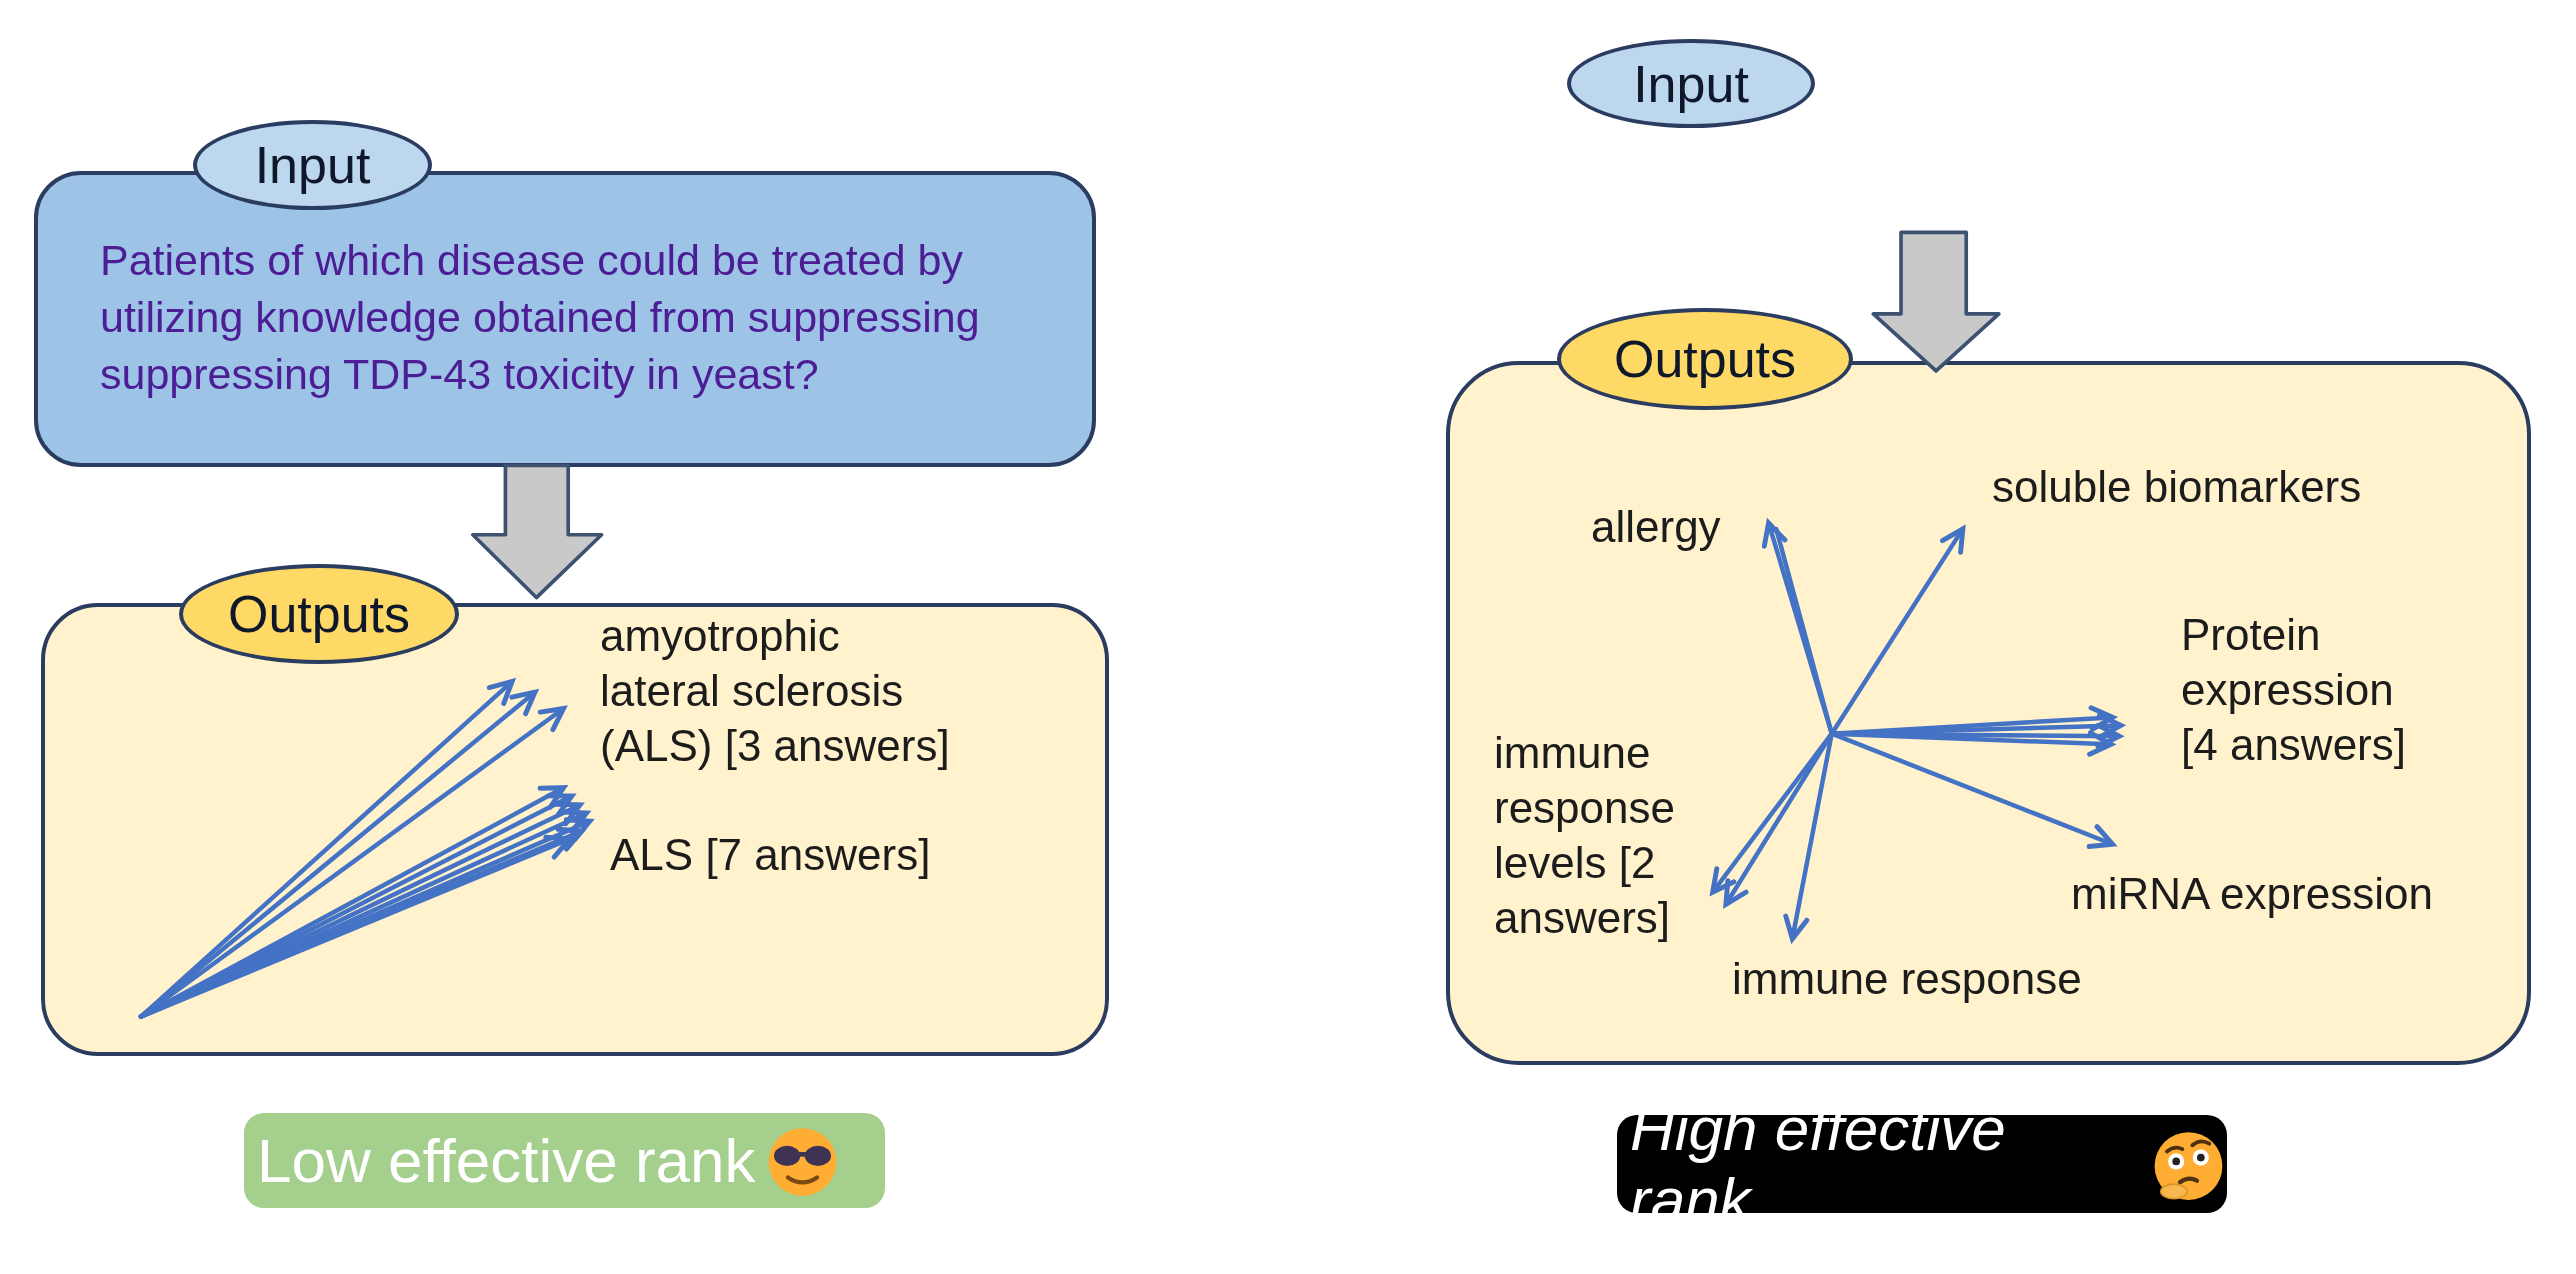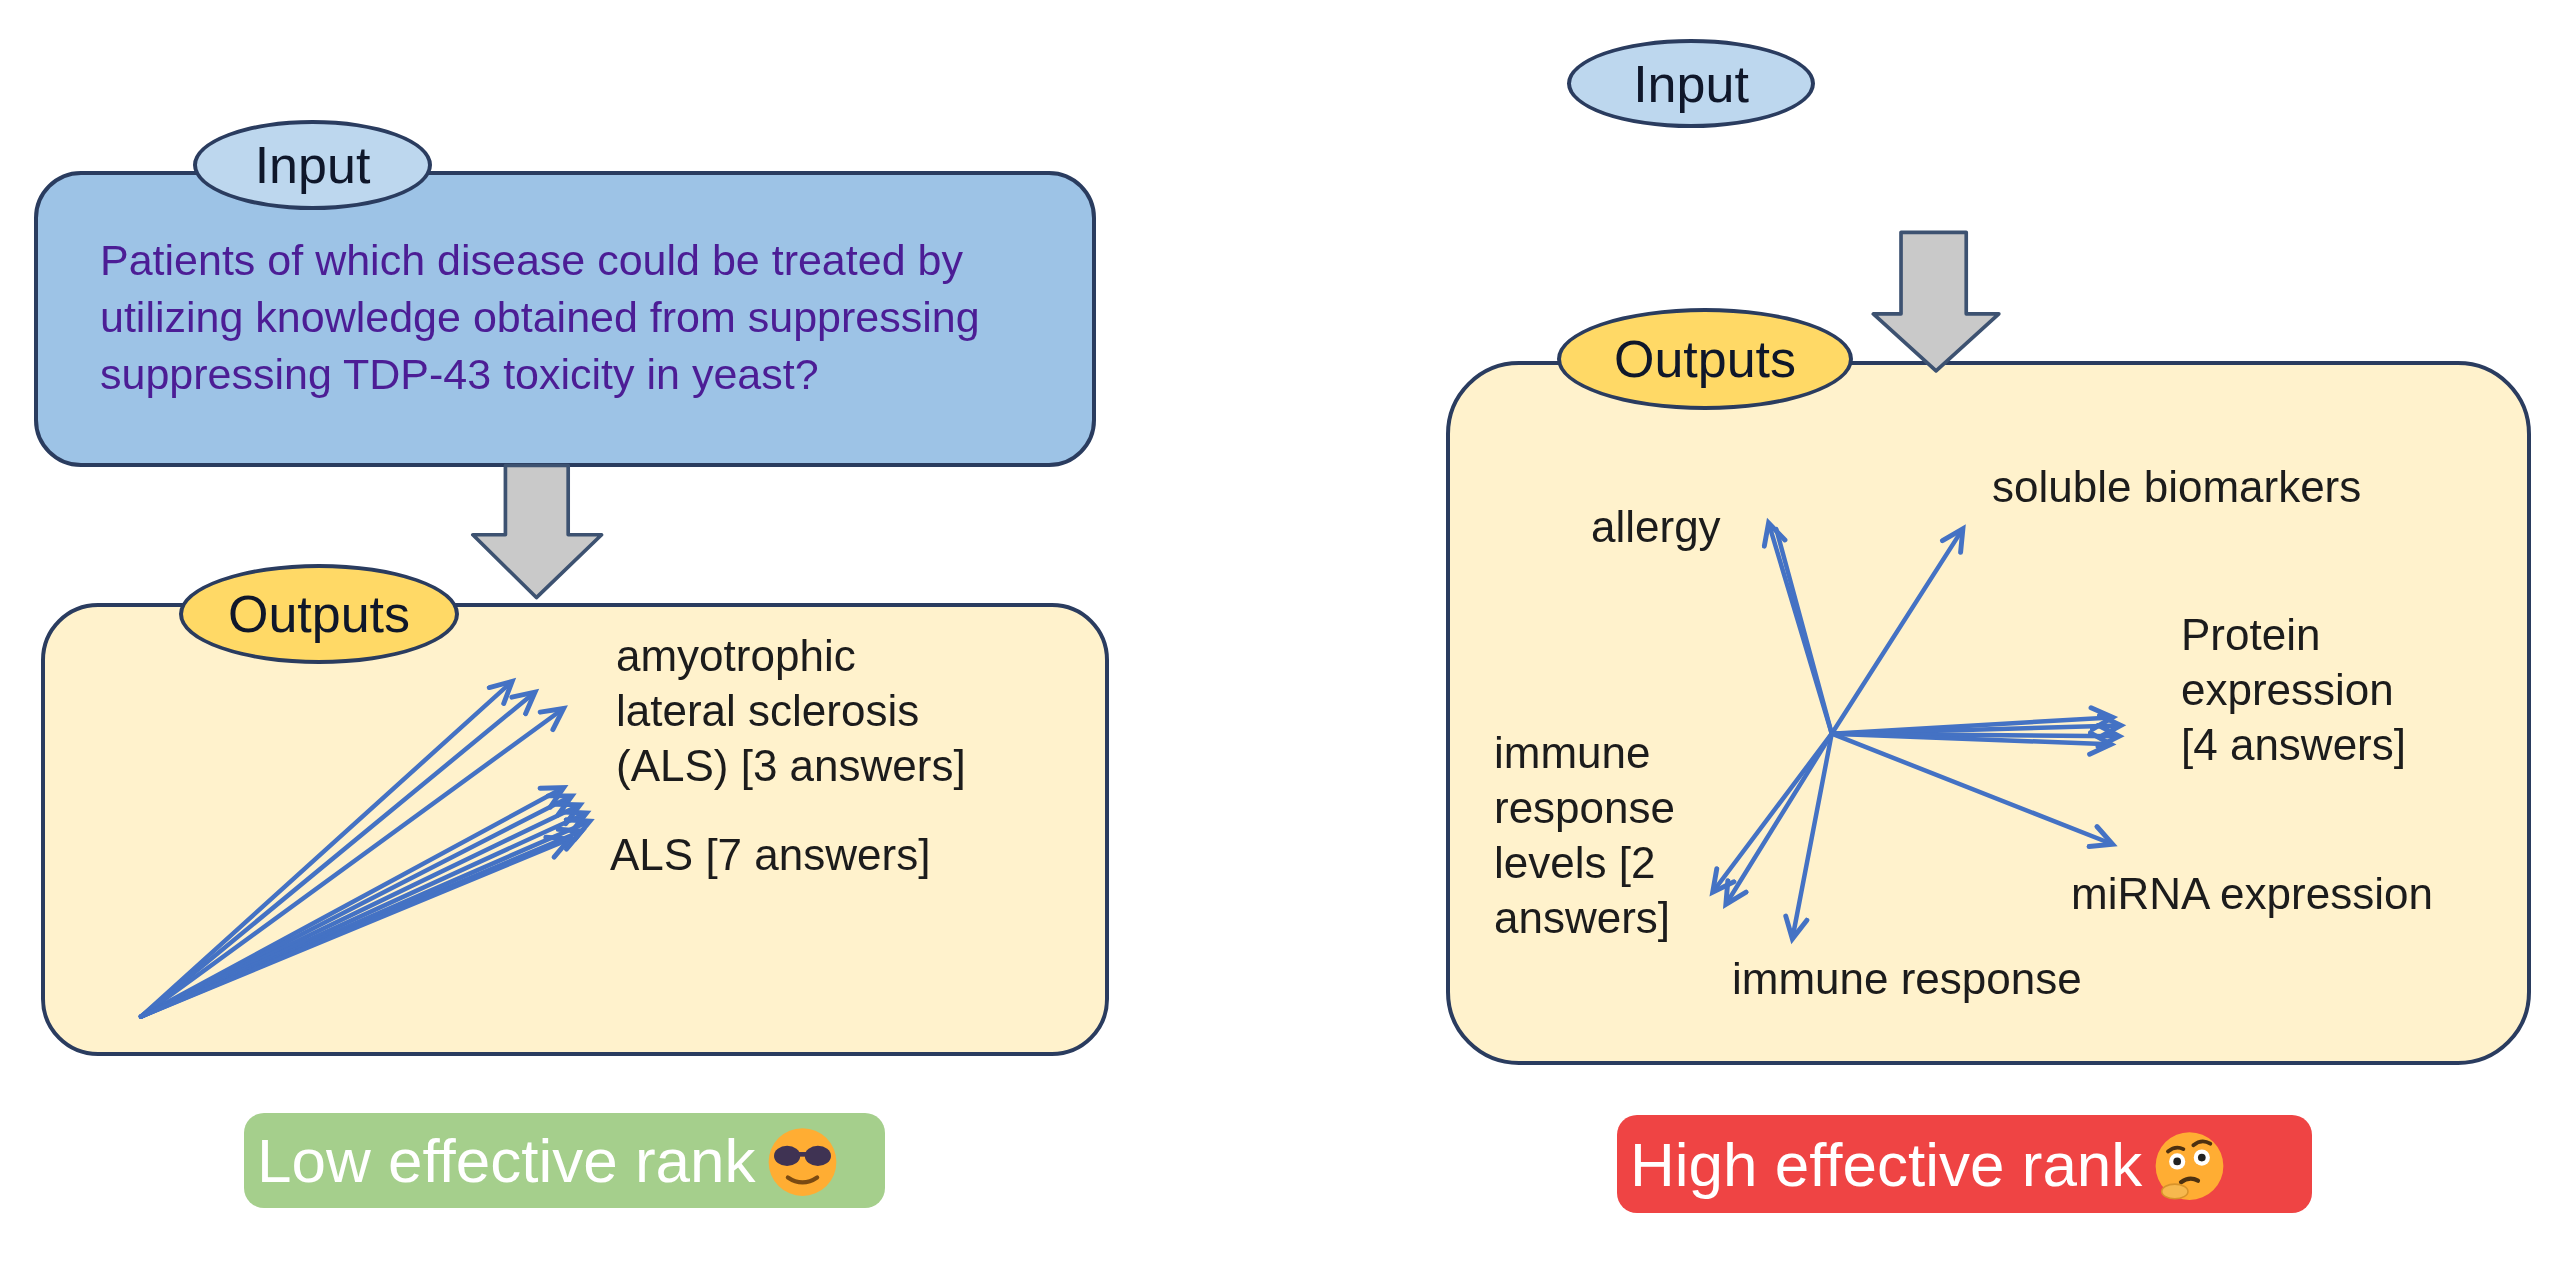--- a/index.html
+++ b/index.html
@@ -24,33 +24,33 @@
   .badge.gold{background:#ffd966;}
   #left-input-badge{left:193px;top:120px;width:239px;height:90px;}
   #left-output-badge{left:179px;top:564px;width:280px;height:100px;}
   #right-input-badge{left:1567px;top:39px;width:248px;height:89px;}
   #right-output-badge{left:1557px;top:308px;width:296px;height:102px;}
   
   .qtext{position:absolute;color:#4c1d95;font-size:43px;line-height:57px;white-space:nowrap;z-index:4;}
   #left-question{left:100px;top:232px;}
   #right-question{color:#ffffff;font-size:43px;white-space:nowrap;z-index:4;}
   .anslabel{position:absolute;font-size:44px;line-height:55px;color:#1c1c1c;white-space:nowrap;z-index:4;}
-  #ans-als-long{left:600px;top:628px;margin-left:16px;}
+  #ans-als-long{left:600px;top:608px;}
   #ans-als-short{left:610px;top:827px;}
   #ans-allergy{left:1591px;top:499px;}
   #ans-soluble{left:1992px;top:459px;}
   #ans-protein{left:2181px;top:607px;}
   #ans-mirna{left:2071px;top:866px;}
   #ans-immune{left:1732px;top:951px;}
   #ans-levels{left:1494px;top:725px;line-height:55px;}
   
   .rank{position:absolute;display:flex;align-items:center;color:#ffffff;
     font-size:62px;padding-left:13px;box-sizing:border-box;z-index:4;border-radius:20px;}
   #rank-low{left:244px;top:1113px;width:641px;height:95px;background:#a5cf8c;}
-  #rank-high{left:1617px;top:1115px;width:695px;height:98px;background:#ef4444;}
+  #rank-high{left:1617px;top:1115px;width:610px;height:98px;background:#000000;font-style:italic;}
   .rank .emoji-svg{width:77px;height:77px;margin-left:8.2px;flex:0 0 auto;}
   
   #arrow-layer{position:absolute;left:0;top:0;width:2576px;height:1275px;z-index:2;pointer-events:none;}
   .blue-arrow{stroke:#4472c4;stroke-width:5.5;fill:none;stroke-linecap:round;}
   .gray-arrow{fill:#c9c9c9;stroke:#3d5271;stroke-width:4.5;stroke-linejoin:round;}
 </style>
 </head>
 <body>
 
 <div id="canvas">

